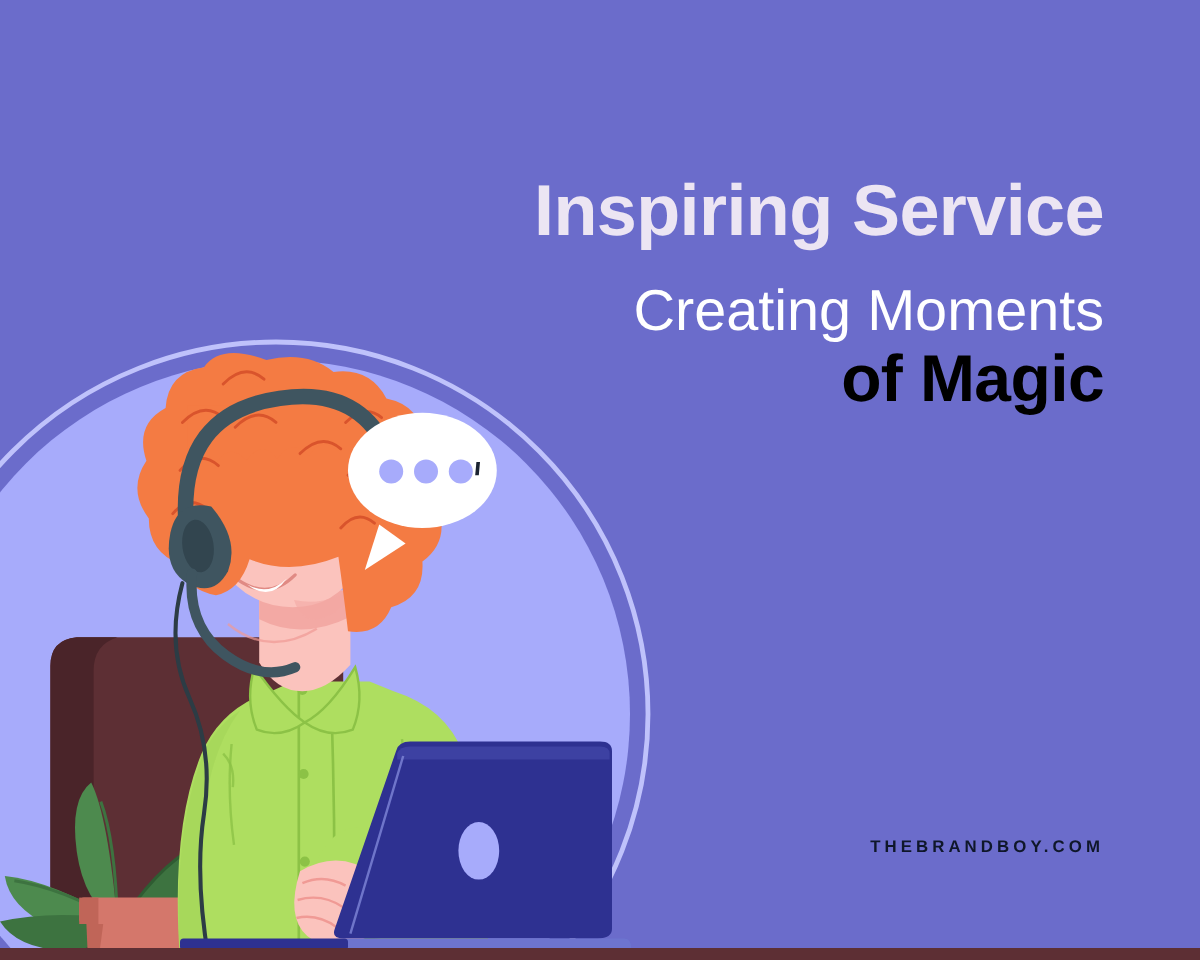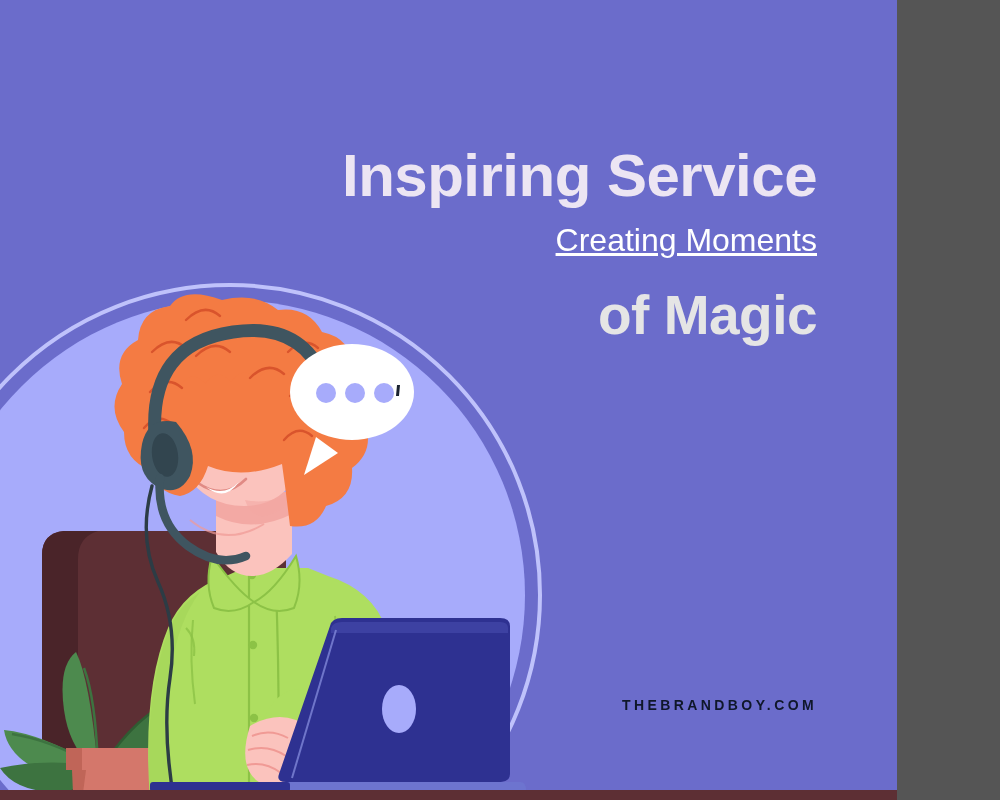--- a/index.html
+++ b/index.html
@@ -1,19 +1,19 @@
 <!DOCTYPE html>
 <html><head>
 <meta charset="utf-8">
 <title>Inspiring Service</title>
 <style>
   html,body{margin:0;padding:0;background:#555;}
   #poster{
     position:relative;
-    width:897px;height:800px;
+    width:1000px;height:800px;
     overflow:hidden;
     background:#6b6ccb;
     font-family:"Liberation Sans", sans-serif;
   }
   #poster svg.layer{position:absolute;left:0;top:0;width:1000px;height:800px;display:block;}
   .headline{
     position:absolute;
     right:80px;
     text-align:right;
     line-height:1.0;
@@ -21,33 +21,32 @@
     user-select:none;
   }
   #line1{
     top:146px;
     font-size:60px;
     font-weight:700;
     letter-spacing:-0.5px;
     color:#ece5f3;
   }
   #line2{
-    top:224px;
-    font-size:32px;
+    top:236px;
+    font-size:48px;
     font-weight:400;
     letter-spacing:0px;
     color:#ffffff;
-    text-decoration:underline;
   }
   #line3{
     top:288px;
     font-size:55px;
     font-weight:700;
     letter-spacing:-0.5px;
-    color:#e5e5e5;
+    color:#000000;
   }
   #brand{
     position:absolute;
     right:80px;top:697px;
     font-size:14px;
     font-weight:700;
     letter-spacing:3.4px;
     color:#0f172a;
     white-space:nowrap;
   }

